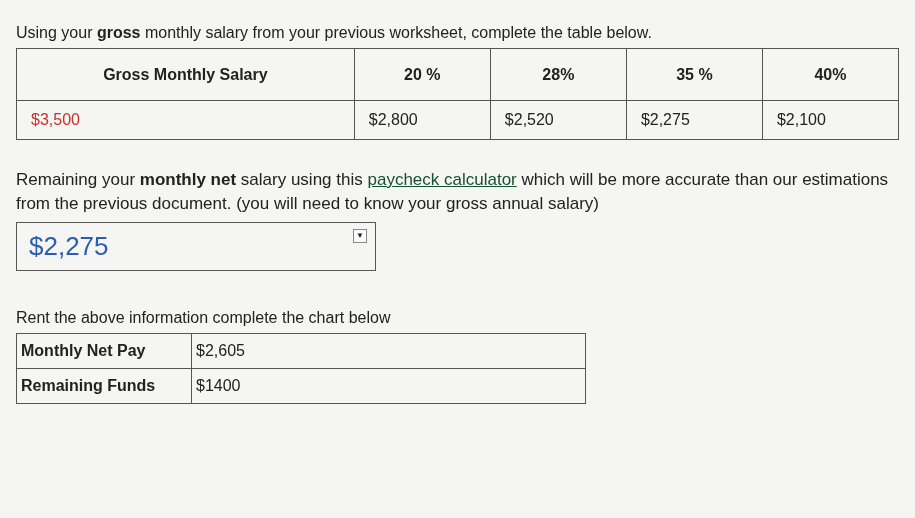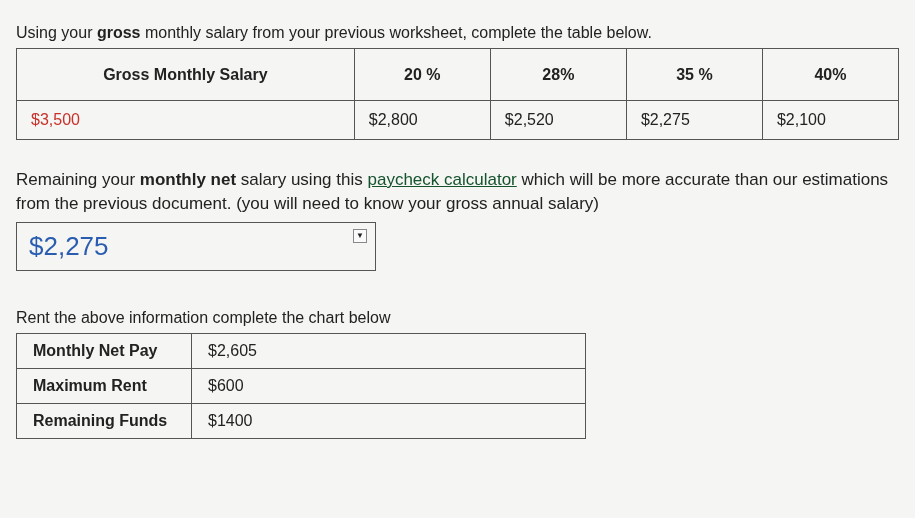--- a/index.html
+++ b/index.html
@@ -70,21 +70,21 @@
       justify-content: center;
       font-size: 8px;
       background: #fafafa;
     }
     .table2 {
       width: 570px;
       border-collapse: collapse;
     }
     .table2 td {
       border: 1px solid #555;
-      padding: 8px 16px;
+      padding: 8px 4px;
       font-size: 16px;
     }
     .table2 td:first-child {
       width: 175px;
       font-weight: normal;
     }
     .table2 .label { font-weight: bold; }
     .calc-text {
       font-size: 17px;
       line-height: 1.4;
@@ -128,21 +128,17 @@
 
 <p class="instruction">Rent the above information complete the chart below</p>
 
 <table class="table2">
   <tbody>
       <tr>
     <td><span class="label">Monthly Net Pay</span></td>
     <td>$2,605</td>
   </tr>
   <tr>
-    <td><span class="label">Maximum Rent</span></td>
-    <td>$600</td>
-  </tr>
-  <tr>
     <td><span class="label">Remaining Funds</span></td>
     <td>$1400</td>
   </tr>
 </tbody>
   </table>
 
 </body></html>

